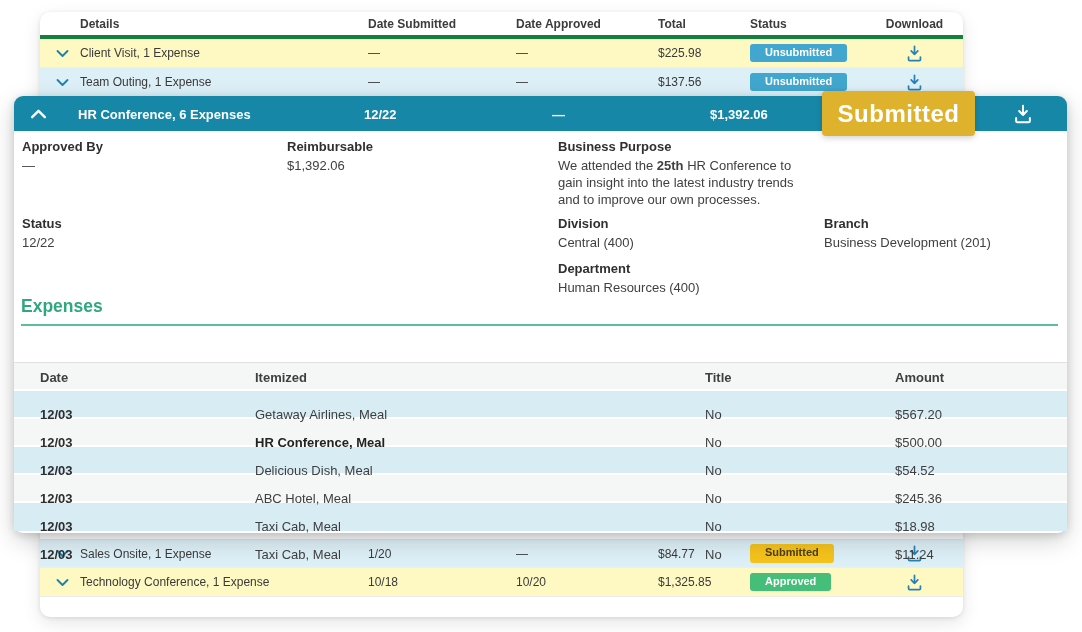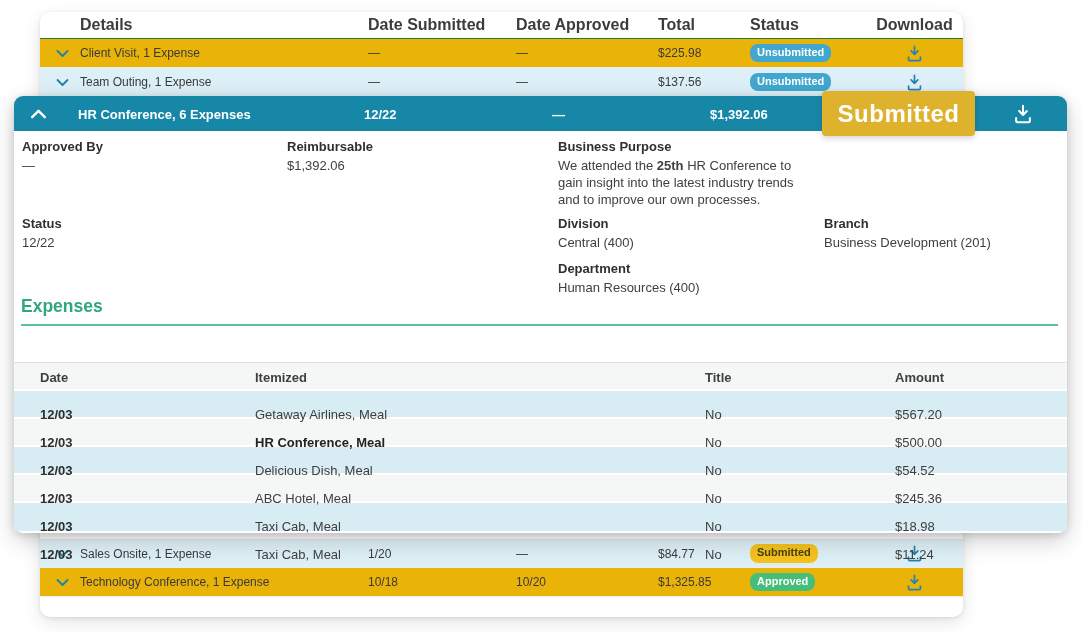--- a/index.html
+++ b/index.html
@@ -5,34 +5,34 @@
   * { box-sizing: border-box; margin: 0; padding: 0; }
   html,body { background:#fff; }
   body { font-family:"Liberation Sans","DejaVu Sans",sans-serif; }
   .stage { position:relative; width:1082px; height:632px; background:#fff; overflow:hidden; }
 
   
   .main-card { position:absolute; left:40px; top:12px; width:923px; height:605px;
     background:#fff; border-radius:10px; overflow:hidden;
     box-shadow:0 1px 4px rgba(0,0,0,.10), 0 6px 18px rgba(0,0,0,.10); }
   .rgrid { display:grid; grid-template-columns:40px 288px 148px 142px 92px 116px 1fr; align-items:center; }
-  .thead { height:27px; border-bottom:1px solid #15803d; font-size:16px; font-weight:bold; color:#3c3c3c; }
+  .thead { height:27px; border-bottom:4px solid #15803d; font-size:12px; font-weight:bold; color:#3c3c3c; }
   .thead .c-dl { text-align:center; }
-  .report-row { height:29px; border-bottom:1px solid #ededed; font-size:12px; color:#3a3a3a; cursor:pointer; background:#eab308; }
+  .report-row { height:29px; border-bottom:1px solid #ededed; font-size:12px; color:#3a3a3a; cursor:pointer; background:#fef9c3; }
   .rows-top .report-row:nth-child(even),
   .rows-bottom .report-row:nth-child(odd) { background:#DEF0F7; }
   .rows-bottom { position:absolute; left:0; right:0; bottom:20px; }
   .rows-bottom .report-row:first-child { border-top:1px solid #e6e6e6; }
   .c-chev { padding-left:15px; display:flex; align-items:center; }
   .c-total { padding-left:0; }
   .c-dl { display:flex; justify-content:center; align-items:center; }
   .chev { width:15px; height:15px; color:#1B82AB; }
   .dlico { width:19px; height:19px; color:#2781B5; display:inline-block; }
 
-  .badge { display:inline-block; padding:2px 7px 3px; border-radius:8px; font-size:11px; font-weight:bold; line-height:1.25; }
+  .badge { display:inline-block; padding:2px 15px 3px; border-radius:3px; font-size:11px; font-weight:bold; line-height:1.25; }
   .b-unsub { background:#41A7CF; color:#fff; }
   .b-sub   { background:#F5C31D; color:#4a3e10; }
   .b-appr  { background:#45BE79; color:#fff; }
 
   
   .exp-card { position:absolute; left:14px; top:96px; width:1053px; height:437px;
     background:#fff; border-radius:9px; z-index:10;
     box-shadow:0 2px 8px rgba(0,0,0,.15), 0 8px 24px rgba(0,0,0,.18); }
   .exp-head { position:relative; height:35px; background:#1787A8; border-radius:9px 9px 0 0; color:#fff; cursor:pointer; }
   .exp-head span { position:absolute; top:50%; transform:translateY(-50%); font-size:13px; }

